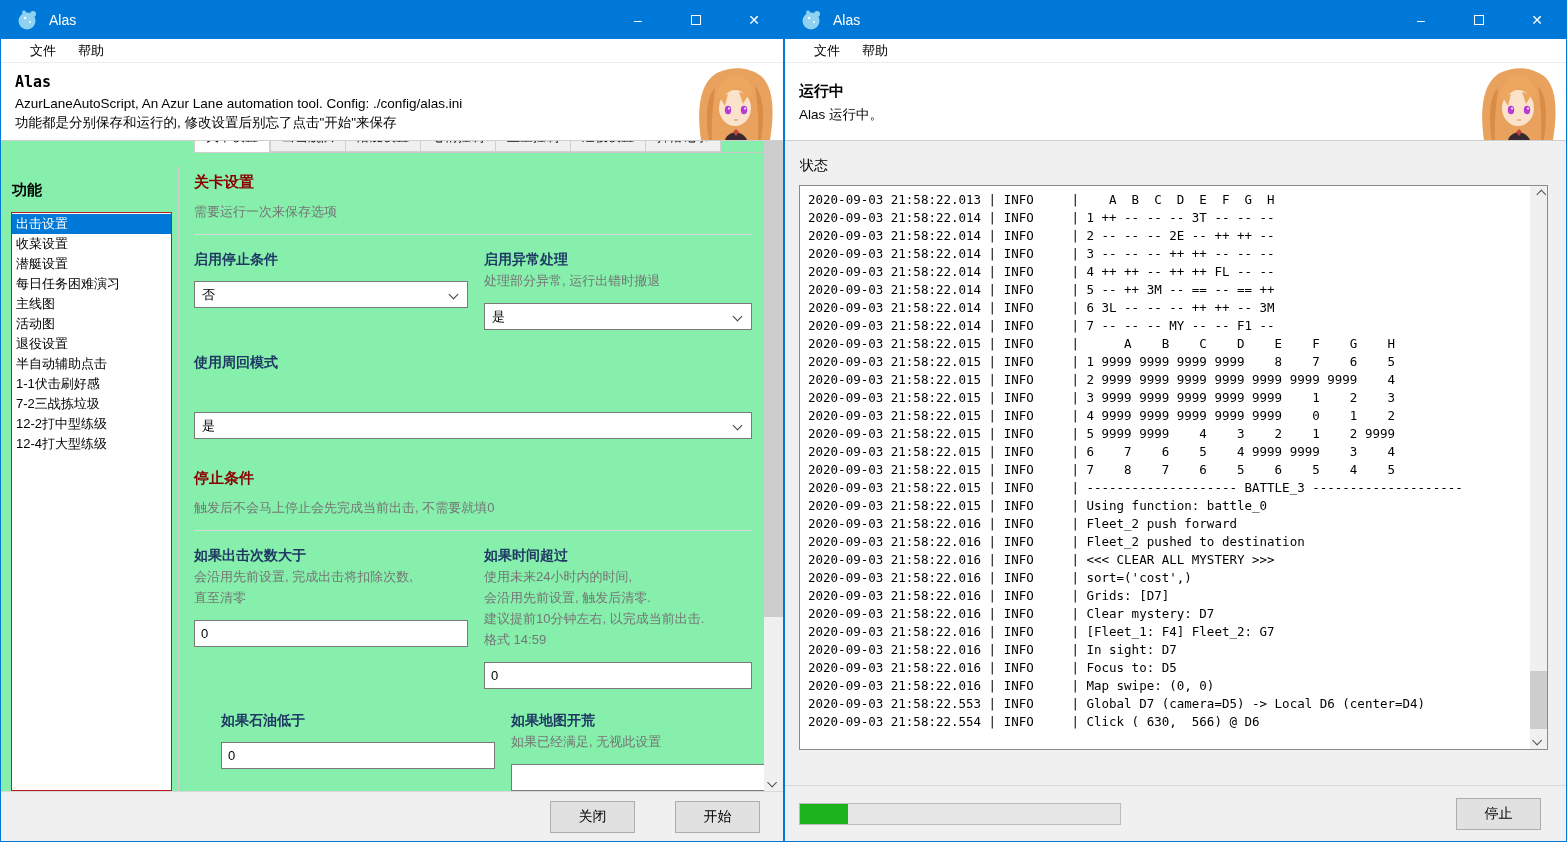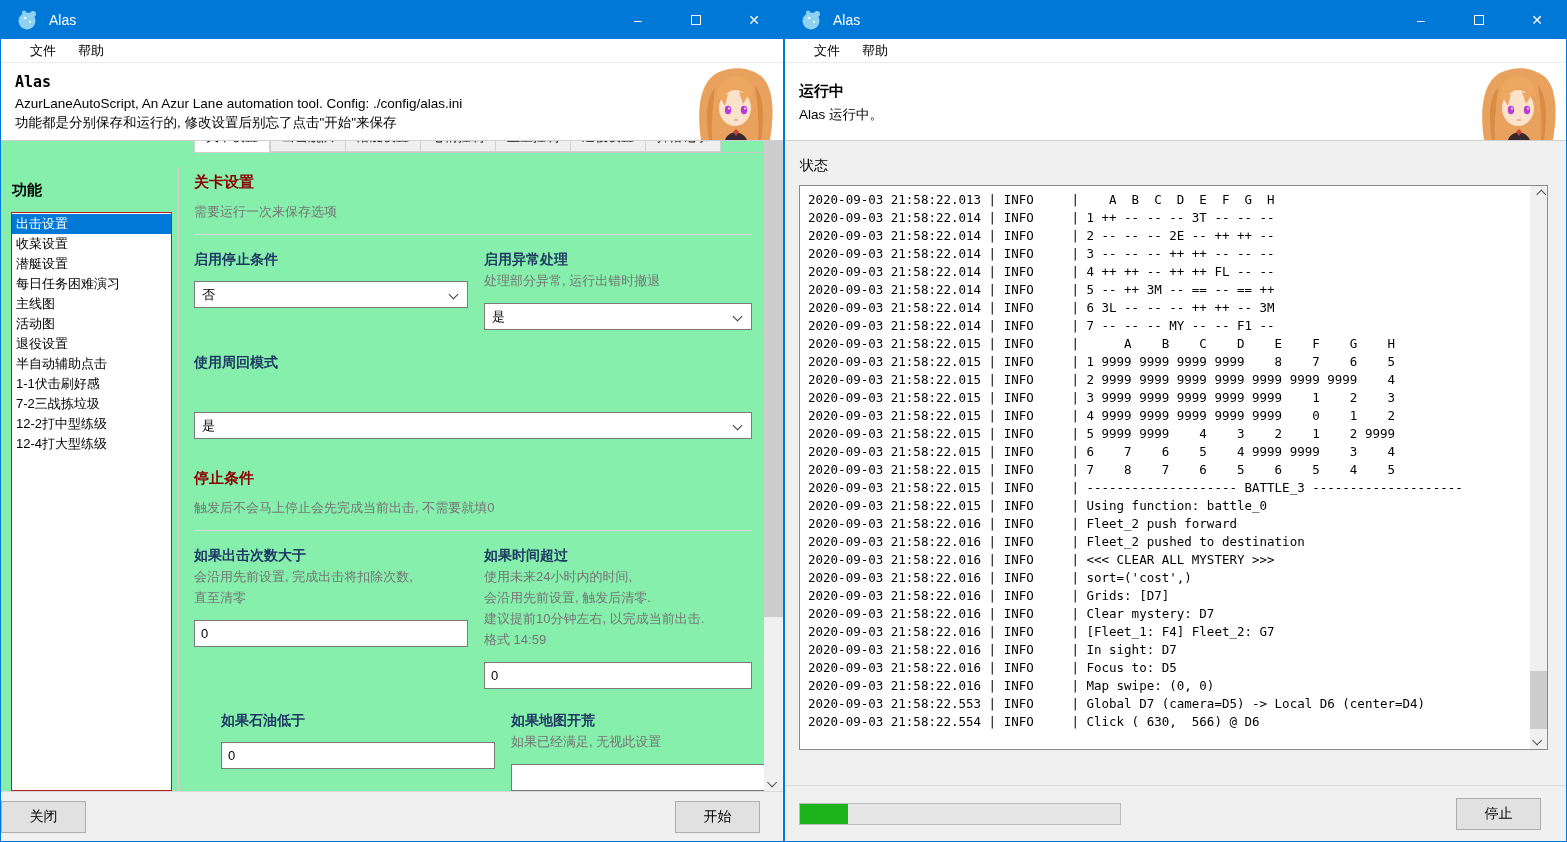--- a/index.html
+++ b/index.html
@@ -71,21 +71,21 @@
   .vscroll { width:19px; flex:none; background:#f0f0f0; position:relative; }
   .scroll-btn { position:absolute; left:0; width:100%; height:17px; display:flex; align-items:center; justify-content:center; }
   .scroll-btn.up { top:0; } .scroll-btn.down { bottom:0; }
   .chev-up, .chev-down { width:7px; height:7px; border:solid #505050; border-width:0 0 1.5px 1.5px; display:inline-block; }
   .chev-up { transform:rotate(135deg) translate(-2px,-2px); }
   .chev-down { transform:rotate(-45deg) translate(-1px,-1px); }
   .scroll-thumb { position:absolute; left:0; width:100%; background:#cdcdcd; }
 
   
   .bottombar { flex:none; background:#f0f0f0; border-top:1px solid #d9d9d9; display:flex; align-items:center; }
-  .bottombar.lw { height:50px; justify-content:space-between; gap:10px; padding-right:23px; }
+  .bottombar.lw { height:50px; justify-content:flex-end; gap:40px; padding-right:23px; }
   .bottombar.rw { height:56px; }
   .btn { width:85px; height:32px; background:#e1e1e1; border:1px solid #adadad; font-size:14px; display:flex; align-items:center; justify-content:center; font-family:"Liberation Sans", sans-serif; }
 
   
   .status-area { flex:1; background:#f0f0f0; padding:14px 0 0 14px; overflow:hidden; }
   .status-label { font-size:14px; margin:2px 0 10px 1px; }
   .logbox { width:749px; height:565px; background:#fff; border:1px solid #8a8a8a; display:flex; overflow:hidden; }
   .log-pre { flex:1; padding:5px 0 0 8px; font-family:"DejaVu Sans Mono", monospace; font-size:12.5px; line-height:18px; overflow:hidden; white-space:pre; }
   .log-scroll { width:17px; flex:none; background:#f0f0f0; position:relative; }
 

